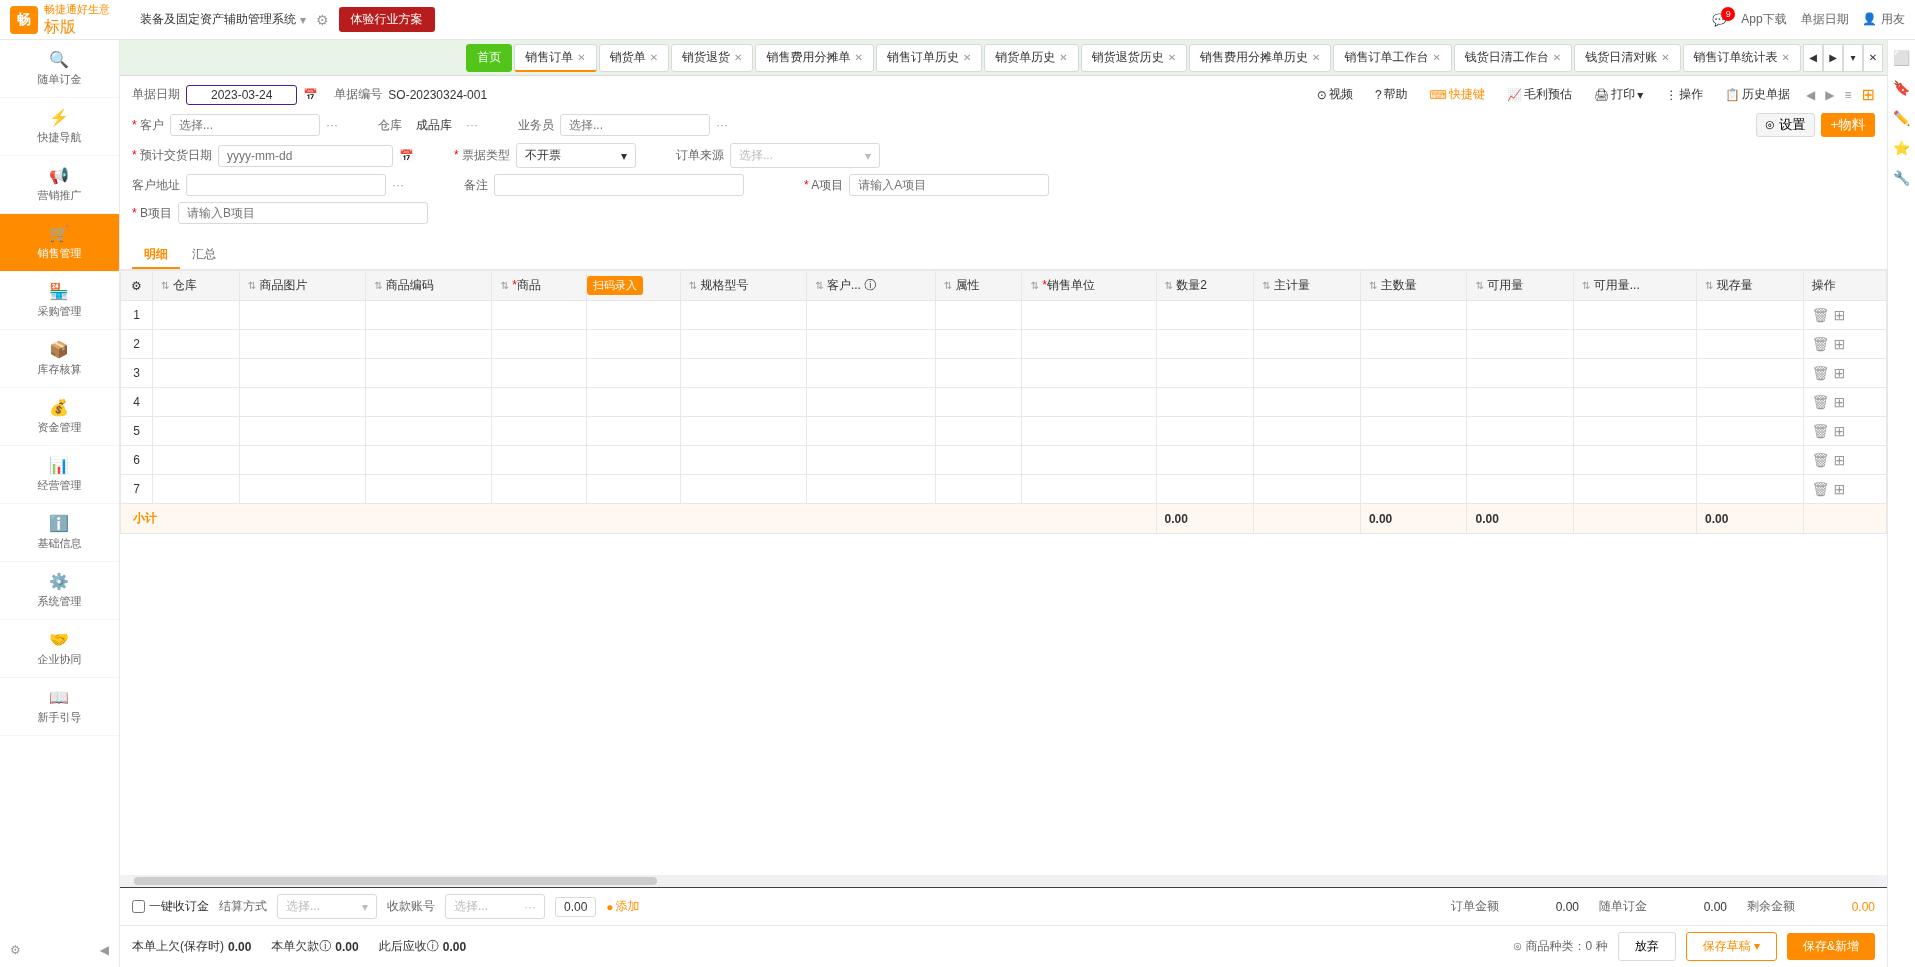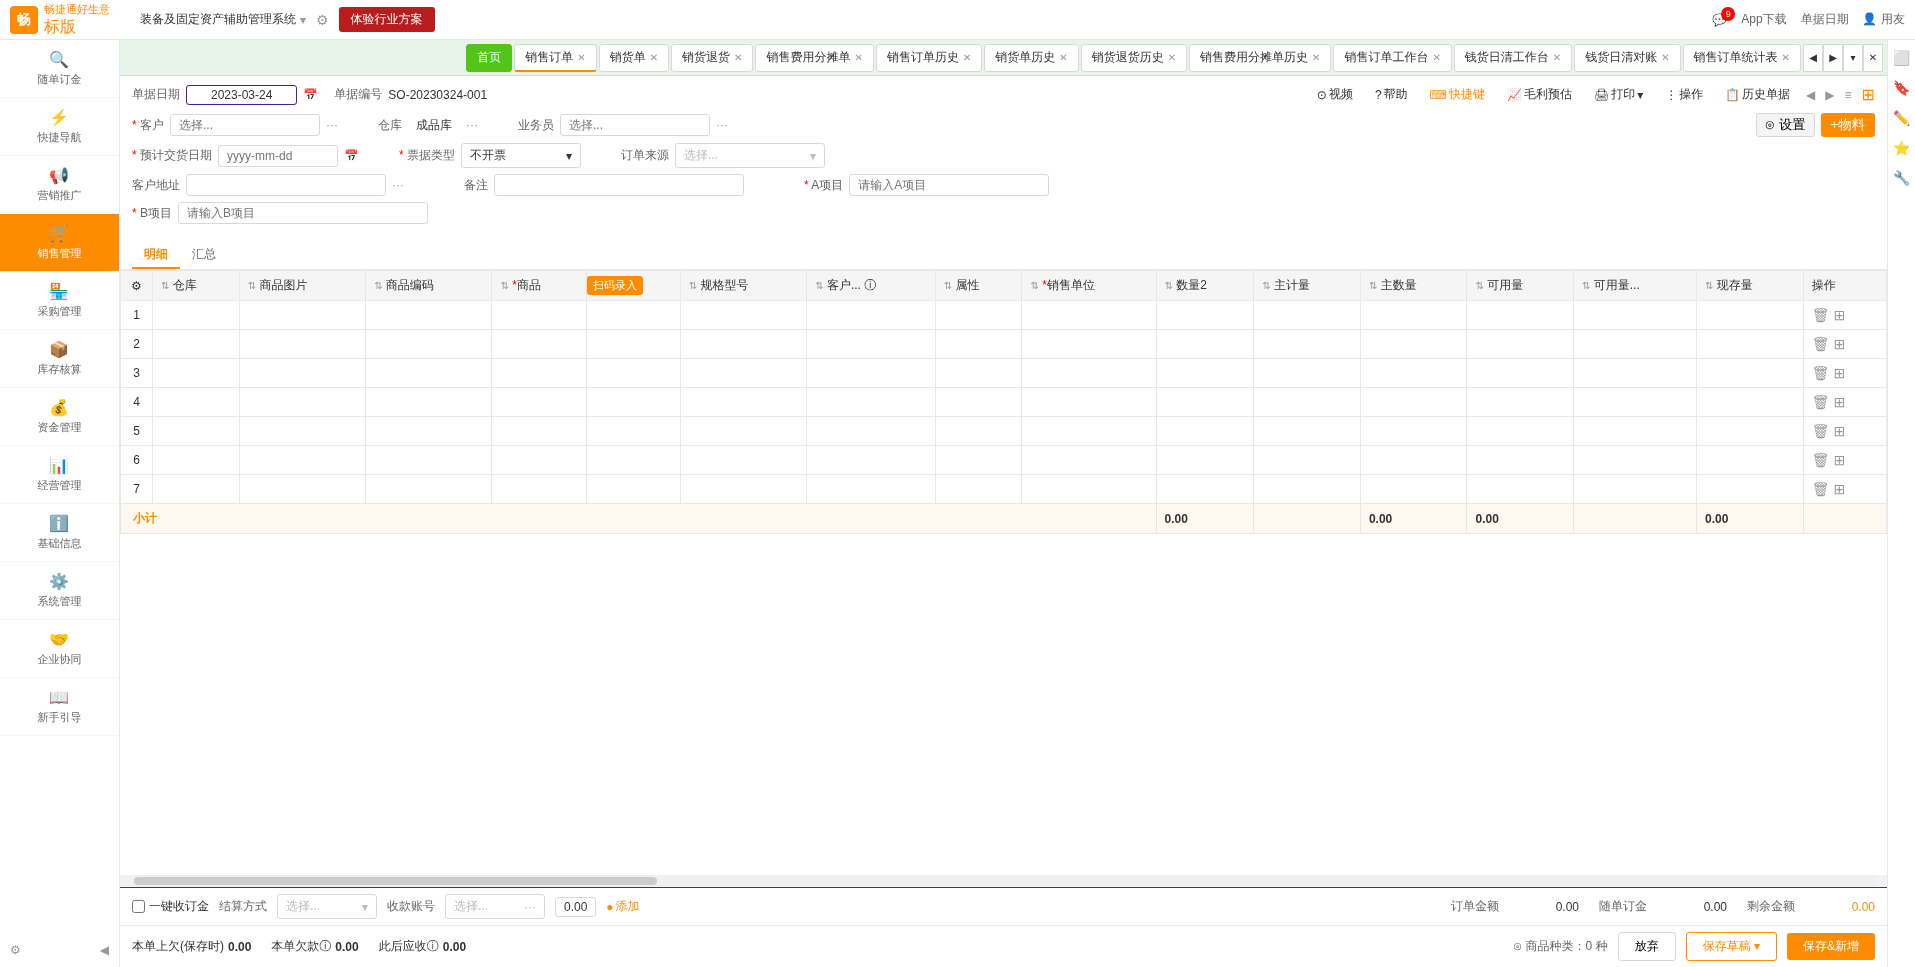--- a/index.html
+++ b/index.html
@@ -295,21 +295,21 @@
         </div>
         <div style="margin-left:auto;display:flex;gap:6px">
           <button class="settings-btn">⊙ <span>设置</span></button>
           <button class="add-btn">+物料</button>
         </div>
       </div>
 
       <div class="form-row">
         <div class="form-cell">
           <label><span style="color:red">*</span> <span>预计交货日期</span></label>
-          <input class="form-text-input" style="width: 120px;" placeholder="yyyy-mm-dd">
+          <input class="form-text-input" style="width: 175px;" placeholder="yyyy-mm-dd">
           <span style="color:#999;cursor:pointer">📅</span>
         </div>
         <div style="margin-left:20px" class="form-cell">
           <label><span style="color:red">*</span> <span>票据类型</span></label>
           <div class="select-input" style="min-width:120px">
             <span>不开票</span>
             <span>▾</span>
           </div>
         </div>
         <div style="margin-left:20px" class="form-cell">

